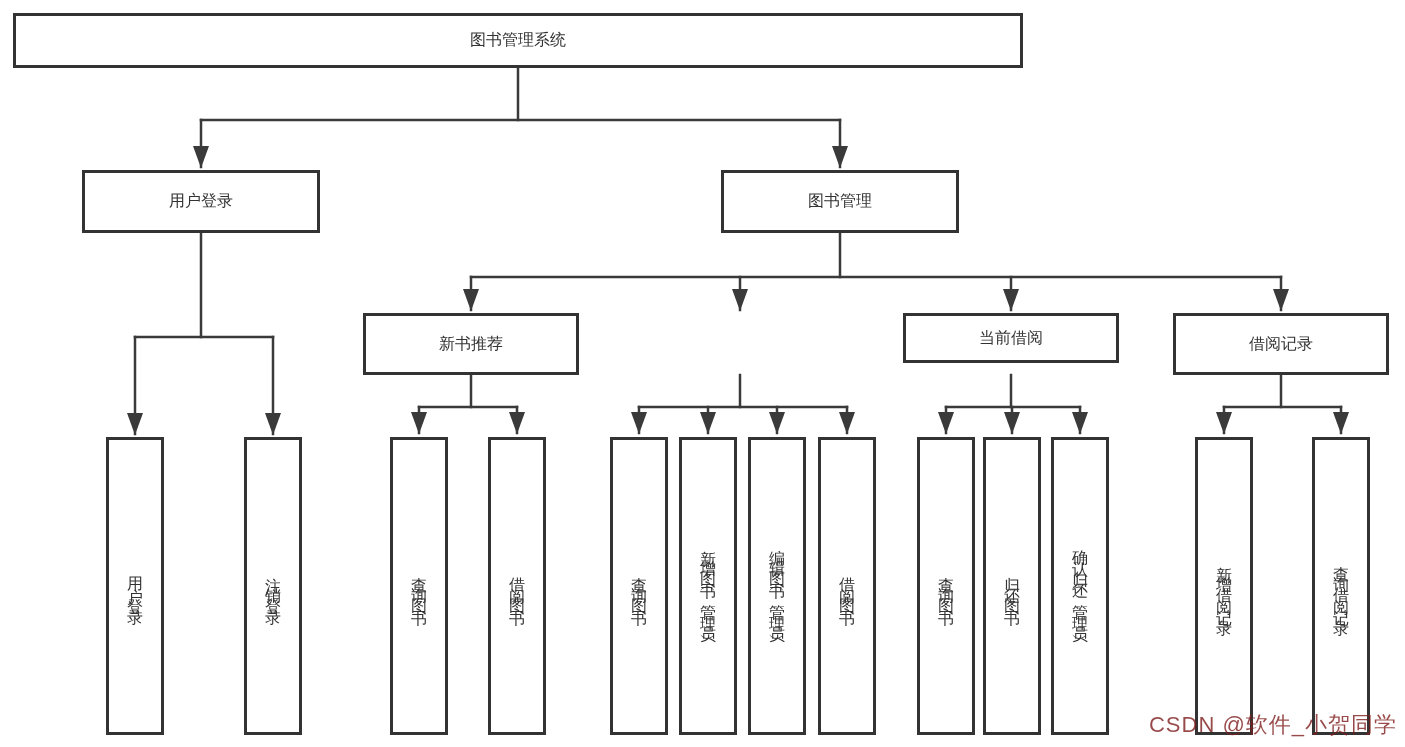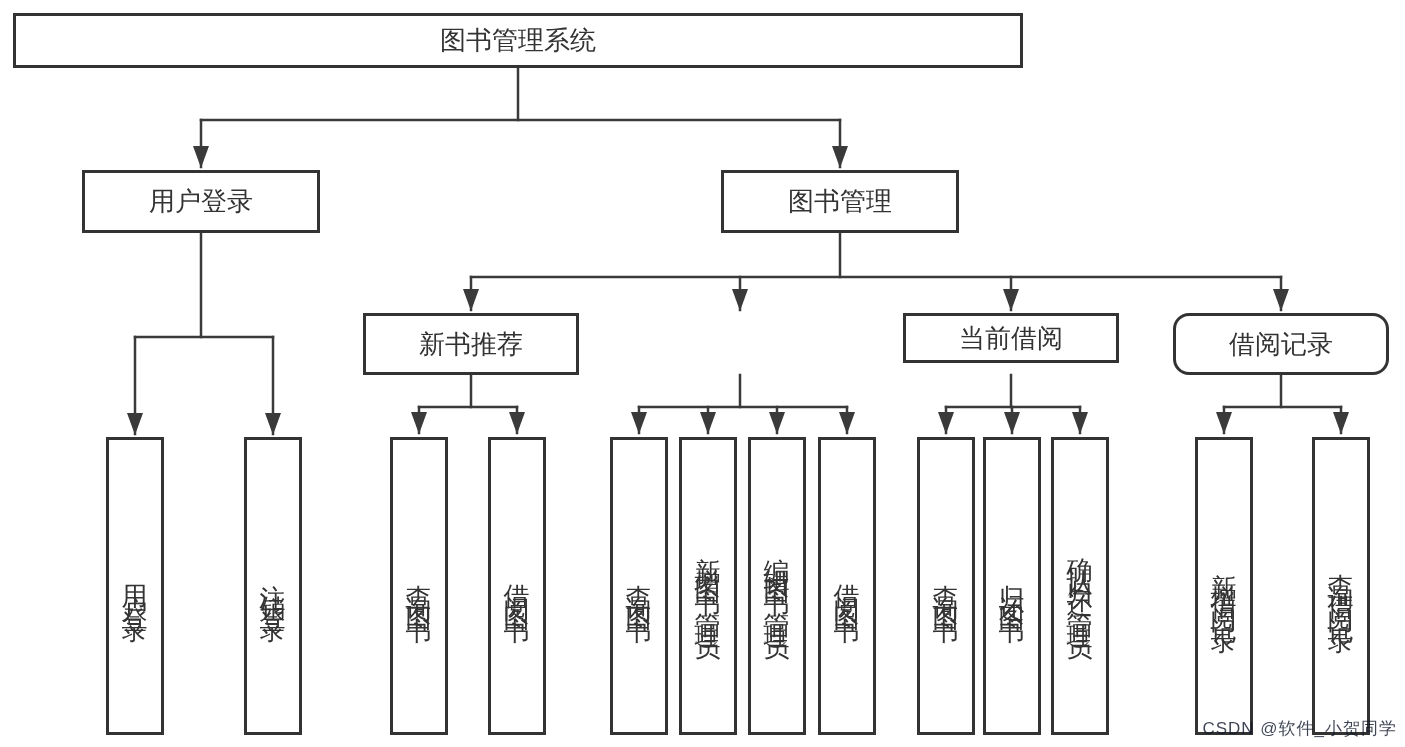--- a/index.html
+++ b/index.html
@@ -16,43 +16,43 @@
   }
   .box{
     position:absolute;
     box-sizing:border-box;
     background:#ffffff;
     border:3px solid #333333;
     display:flex;
     align-items:center;
     justify-content:center;
     color:#333333;
-    font-size:26px;
+    font-size:16px;
     z-index:2;
     white-space:nowrap;
   }
   .leaf{
     top:437px;
     width:58px;
     height:298px;
   }
   .leaf .vlabel{
     writing-mode:vertical-rl;
     text-orientation:mixed;
     letter-spacing:11px;
     line-height:1;
   }
   .watermark{
     position:absolute;
     right:8px;
     bottom:7px;
     z-index:3;
-    color:#0f172a;
+    color:#7f1d1d;
     opacity:0.8;
-    font-size:17px;
+    font-size:22px;
     letter-spacing:1px;
     white-space:nowrap;
   }
 </style>
 </head>
 <body>
 
 <div class="canvas">
 
   <svg class="connector-layer" viewBox="0 0 1405 747" xmlns="http://www.w3.org/2000/svg">
@@ -130,21 +130,21 @@
   <div class="box" style="left:721px;top:170px;width:238px;height:63px;">
     <span>图书管理</span>
   </div>
 
   <div class="box" style="left:363px;top:313px;width:216px;height:62px;">
     <span>新书推荐</span>
   </div>
   <div class="box" style="left:903px;top:313px;width:216px;height:50px;">
     <span>当前借阅</span>
   </div>
-  <div class="box" style="left:1173px;top:313px;width:216px;height:62px;border-radius:16px;">
+  <div class="box" style="left:1173px;top:313px;width:216px;height:62px;">
     <span>借阅记录</span>
   </div>
 
   <div class="box leaf" style="left:106px;">
     <span class="vlabel">用户登录</span>
   </div>
   <div class="box leaf" style="left:244px;">
     <span class="vlabel">注销登录</span>
   </div>
 

